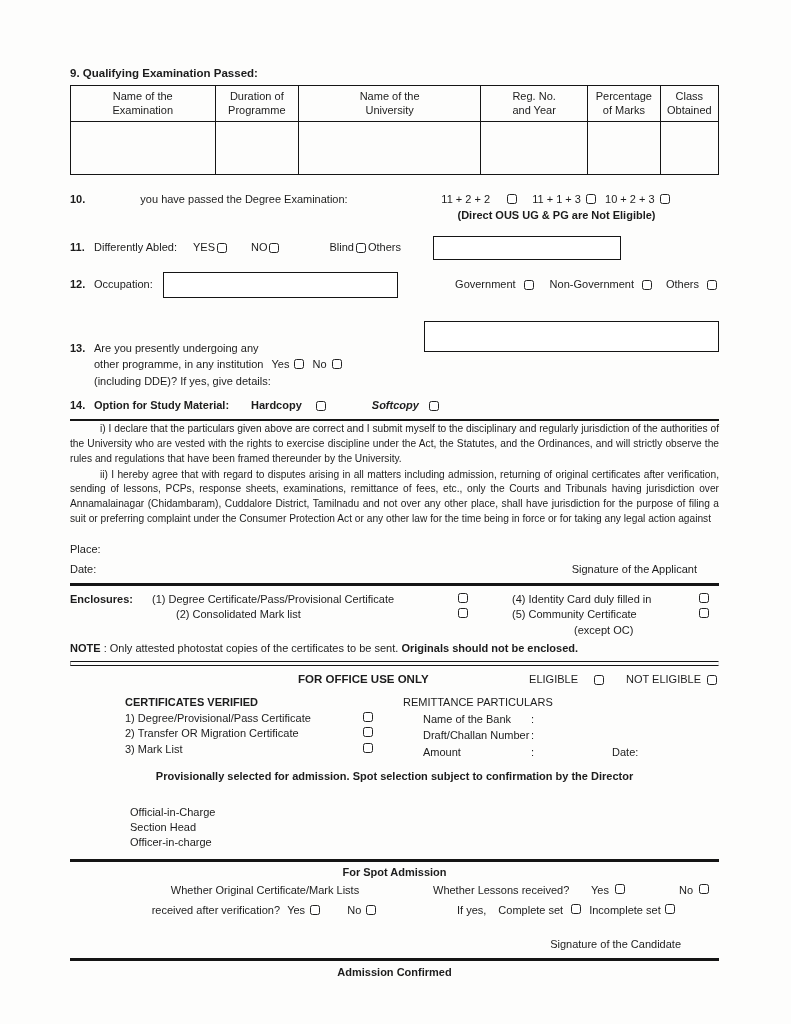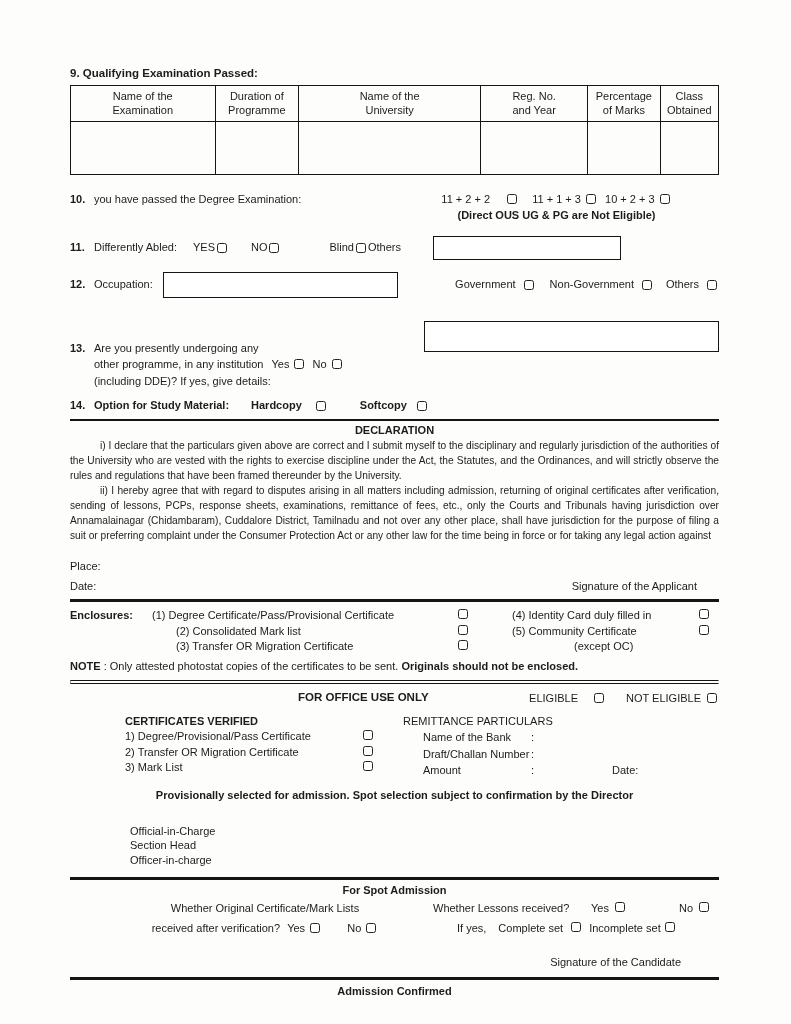--- a/index.html
+++ b/index.html
@@ -82,21 +82,21 @@
         <td></td>
         <td></td>
         <td></td>
       </tr>
     </tbody>
   </table>
 
   <div class="row sec" style="margin-top:13px;">
     <span class="num">10.</span>
     <div style="width:300px; flex:0 0 300px;">
-      <div style="margin-top:4px;">you have passed the Degree Examination:</div>
+      <div style="margin-top:4px;text-align:center;">you have passed the Degree Examination:</div>
     </div>
     <div style="flex:1; text-align:center;">
       <div>
         <span>11 + 2 + 2</span>
         <span class="cb" style="margin-left:14px;"></span>
         <span style="margin-left:10px;">11 + 1 + 3</span>
         <span class="cb"></span>
         <span style="margin-left:4px;">10 + 2 + 3</span>
         <span class="cb"></span>
       </div>
@@ -143,27 +143,26 @@
       <div>(including DDE)? If yes, give details:</div>
     </div>
     <span class="inbox" style="width:305px; height:31px; margin-left:10px; margin-top:13px;"></span>
   </div>
 
   <div class="row b" style="margin-top:9px; align-items:center;">
     <span class="num">14.</span>
     <span>Option for Study Material:</span>
     <span style="margin-left:22px;">Hardcopy</span>
     <span class="cb" style="margin-left:14px;"></span>
-    <span style="margin-left:32px;">Softcopy</span>
+    <span style="margin-left:44px;font-style:italic;">Softcopy</span>
     <span class="cb" style="margin-left:10px;"></span>
   </div>
 
   <hr class="hr-thick" style="margin-top:6px;">
 
-  <div class="center b" style="margin-top:2px; font-size:11px;">DECLARATION</div>
   <p class="decl-para">i) I declare that the particulars given above are correct and I submit myself to the disciplinary and regularly jurisdiction of the authorities of the University who are vested with the rights to exercise discipline under the Act, the Statutes, and the Ordinances, and will strictly observe the rules and regulations that have been framed thereunder by the University.</p>
   <p class="decl-para">ii) I hereby agree that with regard to disputes arising in all matters including admission, returning of original certificates after verification, sending of lessons, PCPs, response sheets, examinations, remittance of fees, etc., only the Courts and Tribunals having jurisdiction over Annamalainagar (Chidambaram), Cuddalore District, Tamilnadu and not over any other place, shall have jurisdiction for the purpose of filing a suit or preferring complaint under the Consumer Protection Act or any other law for the time being in force or for taking any legal action against</p>
 
   <div style="margin-top:15px;">
     <span>Place:</span>
   </div>
   <div class="row" style="margin-top:5px;">
     <span>Date:</span>
     <span style="margin-left:auto; margin-right:22px;">Signature of the Applicant</span>
   </div>
@@ -172,24 +171,20 @@
 
   <div class="row" style="margin-top:6px;">
     <span class="b" style="width:82px; flex:0 0 82px;">Enclosures:</span>
     <div style="width:318px; flex:0 0 318px;">
       <div class="enc-row">
         <span>(1) Degree Certificate/Pass/Provisional Certificate</span>
         <span class="cb"></span>
       </div>
       <div class="enc-row">
         <span style="margin-left:24px;">(2) Consolidated Mark list</span>
-        <span class="cb"></span>
-      </div>
-      <div class="enc-row">
-        <span style="margin-left:24px;">(3) Transfer OR Migration Certificate</span>
         <span class="cb"></span>
       </div>
     </div>
     <div style="flex:1; margin-left:42px; padding-right:8px;">
       <div class="enc-row">
         <span>(4) Identity Card duly filled in</span>
         <span class="cb"></span>
       </div>
       <div class="enc-row">
         <span>(5) Community Certificate</span>

